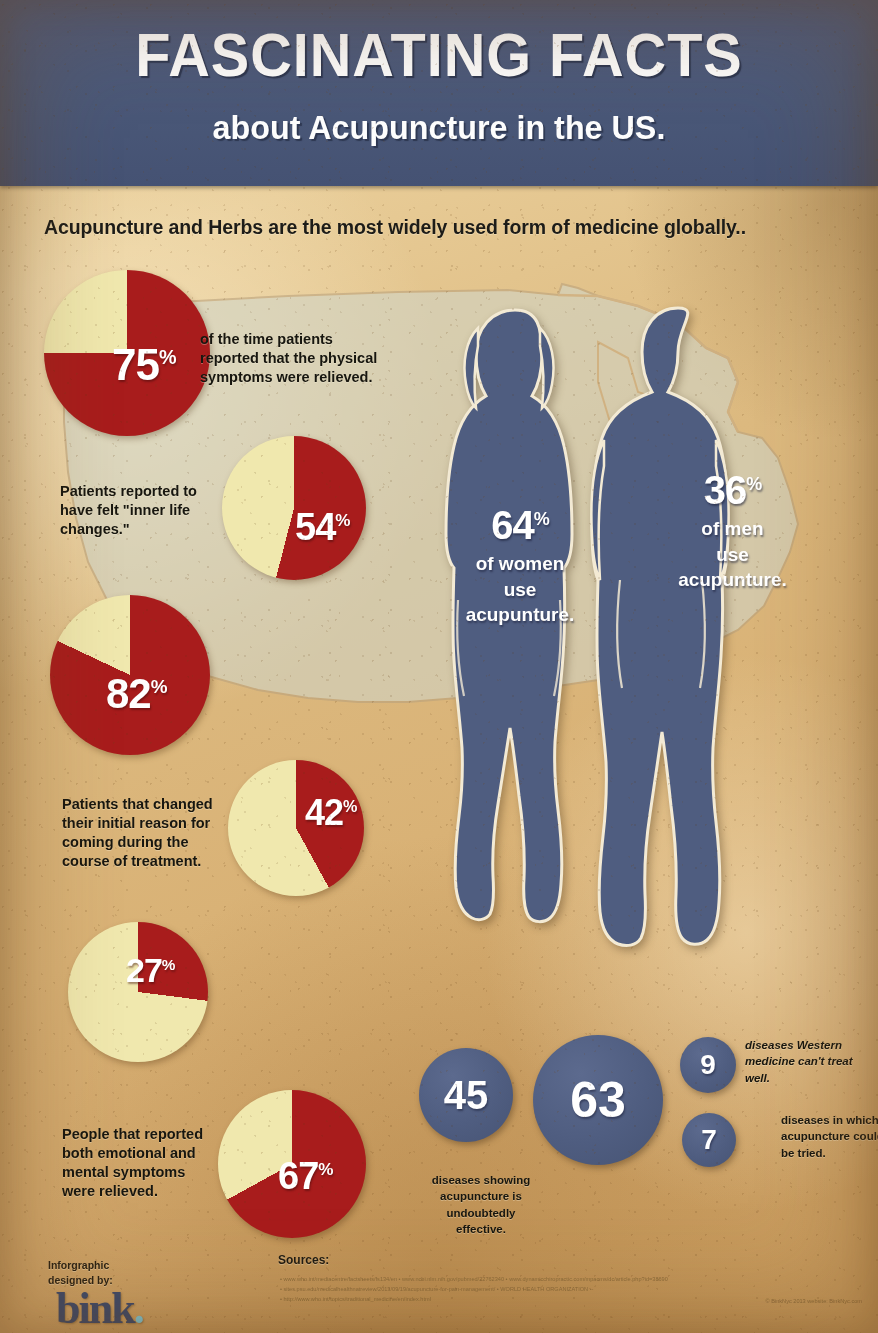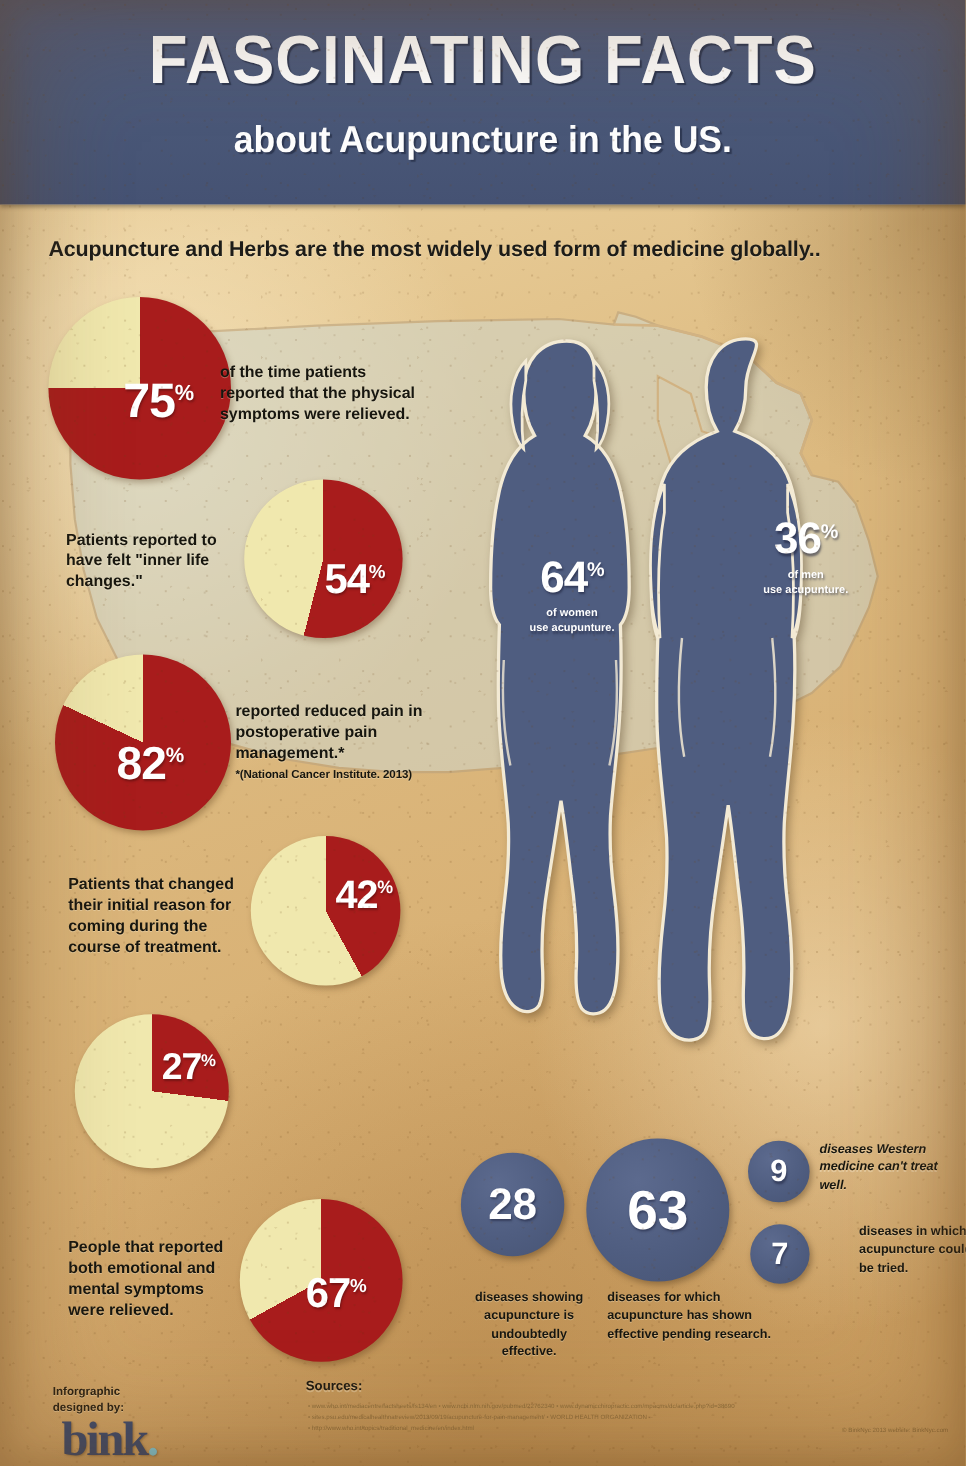--- a/index.html
+++ b/index.html
@@ -68,21 +68,21 @@
   .note{font-size:10.5px;font-weight:bold;letter-spacing:-.1px;display:block;margin-top:3px;}
 
   
   #people{position:absolute;left:420px;top:300px;width:420px;height:680px;
     filter:drop-shadow(3px 4px 4px rgba(60,40,15,.35));}
   .silho-txt{position:absolute;color:#fff;text-align:center;
     font-family:"Liberation Sans Narrow","Liberation Sans",sans-serif;
     text-shadow:1px 2px 2px rgba(25,30,55,.55);}
   .silho-num{font-size:40px;font-weight:bold;line-height:1;letter-spacing:-1px;}
   .silho-num .sym{font-size:.45em;vertical-align:super;}
-  .silho-sub{font-size:10px;font-weight:bold;line-height:1.35;margin-top:6px;}
+  .silho-sub{font-size:19px;font-weight:bold;line-height:1.35;margin-top:6px;}
 
   
   .dcircle{position:absolute;border-radius:50%;
     background:radial-gradient(circle at 36% 30%,#5c6a8e 0%,#4f5d80 55%,#475474 100%);
     display:flex;align-items:center;justify-content:center;
     filter:drop-shadow(2px 3px 3px rgba(60,40,15,.38));}
   .dnum{color:#fff;font-weight:bold;
     font-family:"Liberation Sans Narrow","Liberation Sans",sans-serif;
     text-shadow:1px 2px 2px rgba(25,30,55,.5);line-height:1;}
   .dlabel{position:absolute;color:#17160f;font-size:11.5px;font-weight:bold;
@@ -141,37 +141,33 @@
   </div>
   <div class="blurb" style="left:60px;top:482px;width:150px;">
     <span>Patients reported to have felt "inner life changes."</span>
   </div>
 
   <div class="pie" style="left:50px;top:595px;width:160px;height:160px;
               background:conic-gradient(from 0deg,#A81C1C 0turn .82turn,#F0E8AE .82turn 1turn);"></div>
   <div class="pct" style="left:106px;top:673px;font-size:42px;">
     <span>82</span><span class="sym">%</span>
   </div>
-  <div class="blurb" style="left:214px;top:638px;width:175px;">
-    <span>reported reduced pain in postoperative pain management.*</span>
-    <span class="note">*(National Cancer Institute. 2013)</span>
-  </div>
 
   <div class="pie" style="left:228px;top:760px;width:136px;height:136px;
               background:conic-gradient(from 0deg,#A81C1C 0turn .42turn,#F0E8AE .42turn 1turn);"></div>
   <div class="pct" style="left:305px;top:795px;font-size:36px;">
     <span>42</span><span class="sym">%</span>
   </div>
   <div class="blurb" style="left:62px;top:795px;width:160px;">
     <span>Patients that changed their initial reason for coming during the course of treatment.</span>
   </div>
 
   <div class="pie" style="left:68px;top:922px;width:140px;height:140px;
               background:conic-gradient(from 0deg,#A81C1C 0turn .27turn,#F0E8AE .27turn 1turn);"></div>
-  <div class="pct" style="left:147px;top:953px;font-size:34px;">
+  <div class="pct" style="left:126px;top:953px;font-size:34px;">
     <span>27</span><span class="sym">%</span>
   </div>
 
   <div class="pie" style="left:218px;top:1090px;width:148px;height:148px;
               background:conic-gradient(from 0deg,#A81C1C 0turn .67turn,#F0E8AE .67turn 1turn);"></div>
   <div class="pct" style="left:278px;top:1157px;font-size:38px;">
     <span>67</span><span class="sym">%</span>
   </div>
   <div class="blurb" style="left:62px;top:1125px;width:160px;">
     <span>People that reported both emotional and mental symptoms were relieved.</span>
@@ -238,28 +234,27 @@
     <div class="silho-num">
       <span>36</span><span class="sym">%</span>
     </div>
     <div class="silho-sub">
       <span>of men</span><br>
       <span>use acupunture.</span>
     </div>
   </div>
 
   <div class="dcircle" style="left:419px;top:1048px;width:94px;height:94px;">
-    <span class="dnum" style="font-size:40px;">28</span>
+    <span class="dnum" style="font-size:40px;">45</span>
   </div>
   <div class="dlabel" style="left:421px;top:1172px;width:120px;text-align:center;">diseases showing acupuncture is undoubtedly effective.</div>
 
   <div class="dcircle" style="left:533px;top:1035px;width:130px;height:130px;">
     <span class="dnum" style="font-size:50px;">63</span>
   </div>
-  <div class="dlabel" style="left:552px;top:1172px;width:165px;">diseases for which acupuncture has shown effective pending research.</div>
 
   <div class="dcircle" style="left:680px;top:1037px;width:56px;height:56px;">
     <span class="dnum" style="font-size:28px;">9</span>
   </div>
   <div class="dlabel" style="left:745px;top:1037px;width:110px;font-style:italic;">diseases Western medicine can't treat well.</div>
 
   <div class="dcircle" style="left:682px;top:1113px;width:54px;height:54px;">
     <span class="dnum" style="font-size:28px;">7</span>
   </div>
   <div class="dlabel" style="left:745px;top:1112px;width:110px;margin-left:36px;">diseases in which acupuncture could be tried.</div>

